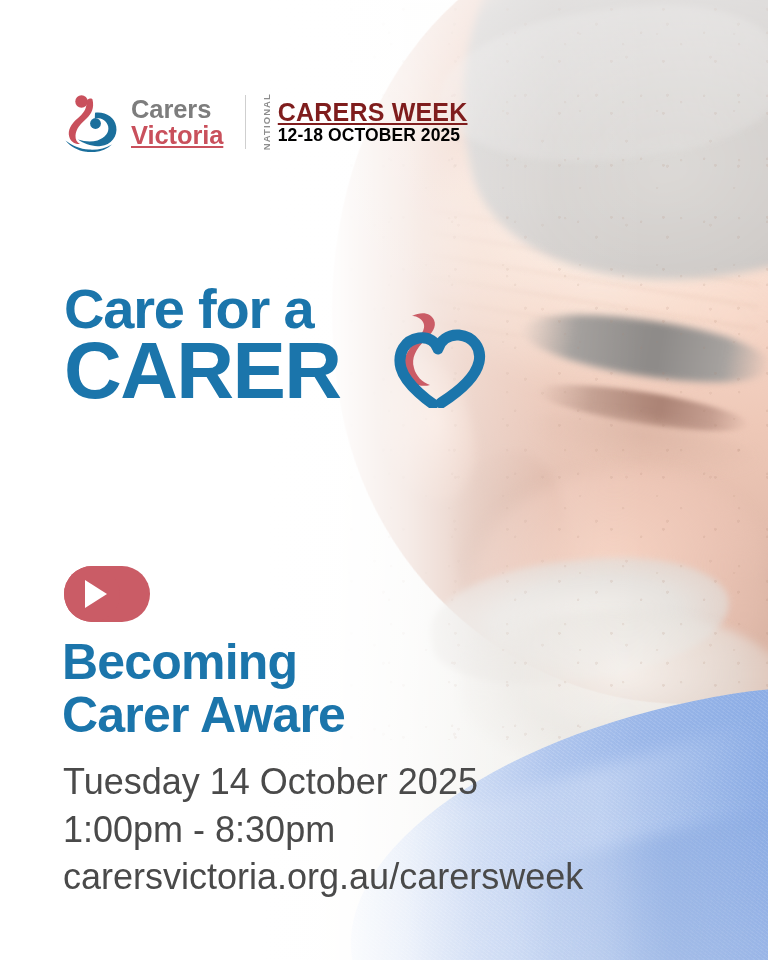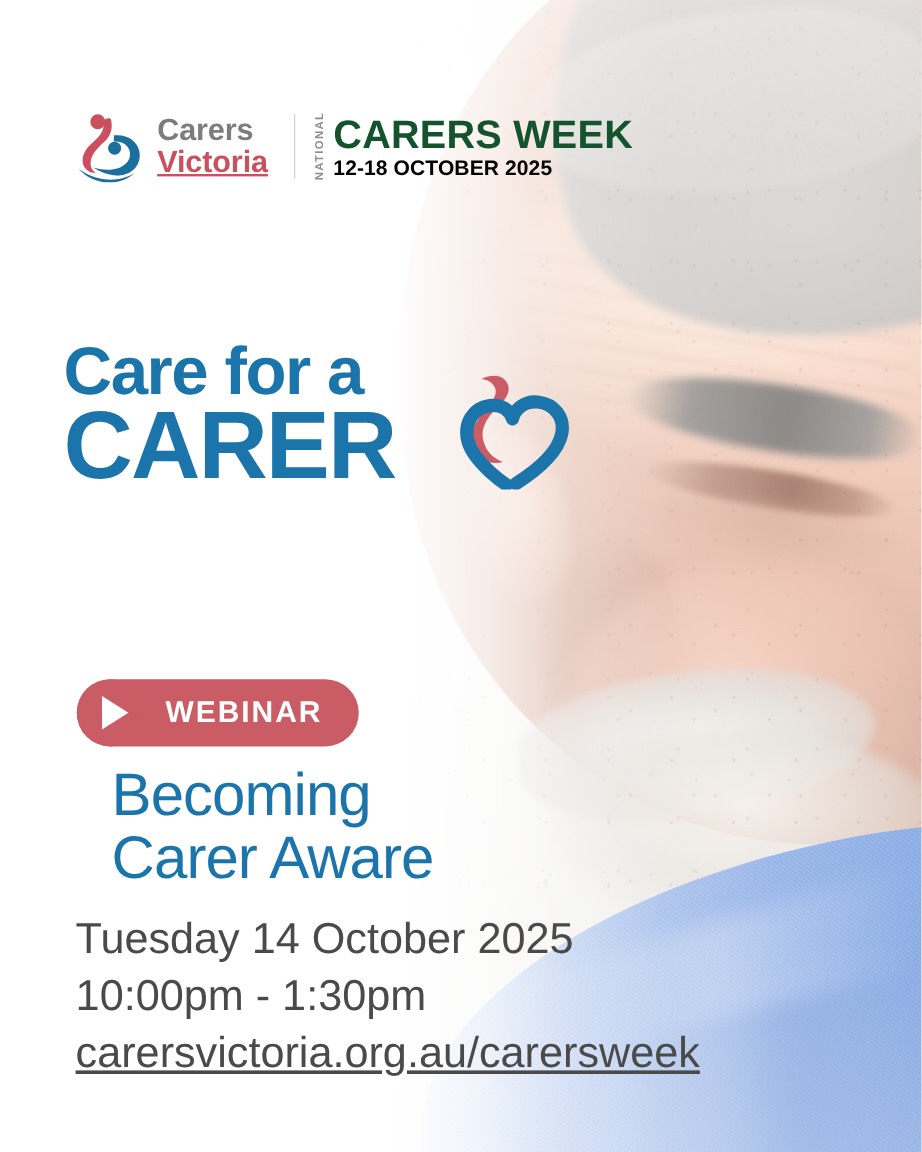--- a/index.html
+++ b/index.html
@@ -333,39 +333,40 @@
     transform: rotate(180deg);
     font-size: 9.5px;
     font-weight: 700;
     letter-spacing: 1.1px;
     color: #8d8d8d;
     margin-right: 6px;
     line-height: 1;
   }
   .ncw-lines { line-height: 1.04; }
   .ncw-title {
-    font-size: 33px;
-    font-weight: 700;
-    color: #14532d;
+    font-size: 25px;
+    font-weight: 700;
+    color: #7f1d1d;
     letter-spacing: 0.2px;
     display: block;
+    text-decoration: underline;
   }
   .ncw-dates {
     font-size: 17.5px;
     font-weight: 700;
     color: #000000;
     letter-spacing: 0.1px;
     display: block;
     margin-top: 1px;
   }
 
   
   .hero {
     position: absolute;
-    left: 53px;
+    left: 64px;
     top: 282px;
     width: 400px;
   }
   .hero-line1 {
     font-size: 56px;
     font-weight: 700;
     color: #1b75ab;
     letter-spacing: -1.2px;
     line-height: .98;
     display: block;
@@ -430,41 +431,40 @@
     white-space: nowrap;
   }
 
   
   .event-title {
     position: absolute;
     left: 62px;
     top: 636px;
     width: 470px;
     font-size: 50px;
-    font-weight: 400;
+    font-weight: 700;
     color: #1b75ab;
     line-height: 1.06;
     letter-spacing: -0.8px;
-    margin-left: 31px;
   }
   .event-title span { display: block; }
 
   
   .event-meta {
     position: absolute;
     left: 63px;
     top: 758px;
     width: 520px;
     font-size: 36px;
     color: #4a4a4a;
     line-height: 1.32;
     font-weight: 400;
   }
   .event-meta span { display: block; }
-  .event-url { text-decoration: underline; text-underline-offset: 3px; }
+  .event-url { text-underline-offset: 3px; }
 </style>
 </head>
 <body>
 
 <div class="poster">
 
   <div class="photo-layer">
     <div class="bg-wall"></div>
     <div class="face"></div>
     <div class="ear"></div>
@@ -535,28 +535,27 @@
           <path d="M55 104 C55 104 28 86 23 68 C19 53 27 40 41 38 C51 36.6 58 42 60 49
                    C62 41 70 34 81 35 C95 36.4 104 48 101 62 C97 80 74 96 63 103" fill="none" stroke="#1b75ab" stroke-width="11" stroke-linecap="round" stroke-linejoin="round"></path>
         </svg>
       </div>
     </div>
 
     <div class="badge">
       <div class="badge-play">
         <div class="tri"></div>
       </div>
-      <div class="badge-label">WEBINAR</div>
     </div>
 
     <div class="event-title">
       <span>Becoming</span>
       <span>Carer Aware</span>
     </div>
 
     <div class="event-meta">
       <span>Tuesday 14 October 2025</span>
-      <span>10:00pm - 1:30pm</span>
+      <span>1:00pm - 8:30pm</span>
       <span class="event-url">carersvictoria.org.au/carersweek</span>
     </div>
 
   </div>
 </div>
 
 </body></html>

